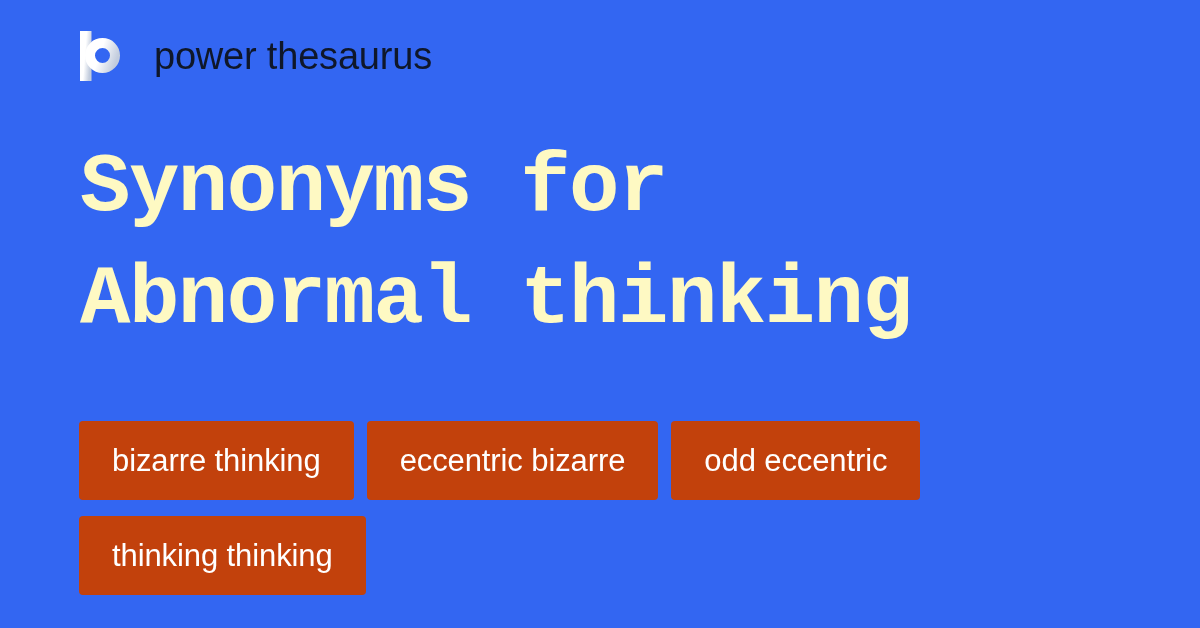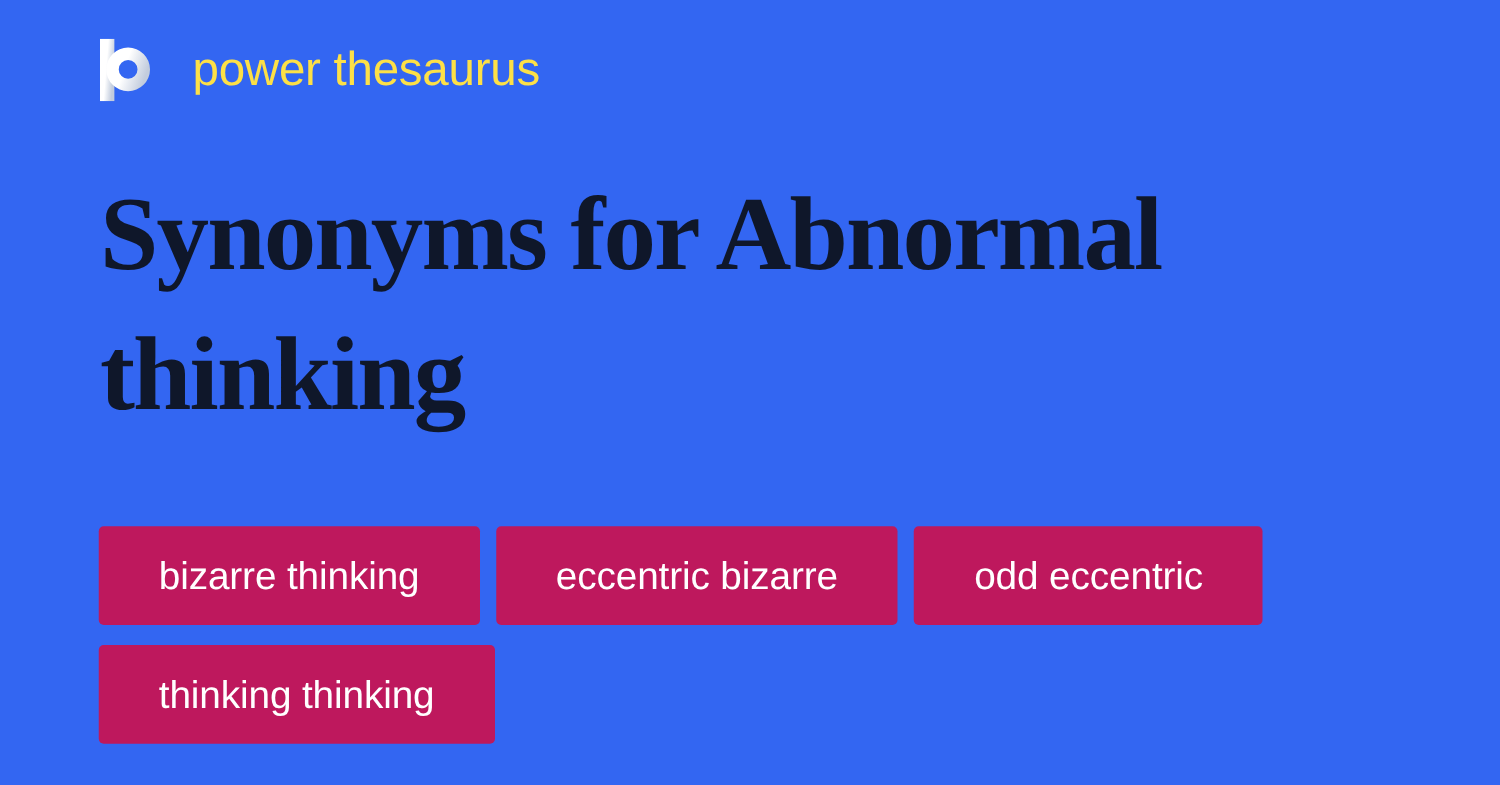--- a/index.html
+++ b/index.html
@@ -31,64 +31,64 @@
     height: 56px;
   }
   .brand-mark {
     width: 48px;
     height: 50px;
     display: block;
     flex: 0 0 auto;
   }
   .brand-name {
     margin-left: 26px;
-    color: #fde047;
+    color: #0f172a;
     font-size: 38px;
     line-height: 44px;
     font-weight: 400;
     letter-spacing: -0.2px;
     white-space: nowrap;
     font-family: "Liberation Sans", sans-serif;
   }
 
   
   .headline {
     position: absolute;
     left: 80px;
     top: 132px;
     width: 1000px;
-    color: #0f172a;
+    color: #fef9c3;
     font-size: 84px;
     line-height: 112px;
     font-weight: 700;
     letter-spacing: -1.5px;
-    font-family: Liberation Serif, serif;
+    font-family: Liberation Mono, monospace;
     margin: 0;
   }
 
   
   .chips {
     position: absolute;
     left: 79px;
     top: 421px;
     width: 1050px;
     display: flex;
     flex-wrap: wrap;
     gap: 16px 13px;
     align-content: flex-start;
   }
   .chip {
-    background: #be185d;
+    background: #c2410c;
     border-radius: 4px;
     height: 79px;
     box-sizing: border-box;
     display: flex;
     align-items: center;
     justify-content: center;
-    padding: 0 48px;
+    padding: 0 33px;
     color: #ffffff;
     font-size: 31px;
     line-height: 36px;
     font-weight: 400;
     letter-spacing: -0.1px;
     white-space: nowrap;
     font-family: "Liberation Sans", sans-serif;
     text-align: right;
   }
 </style>

